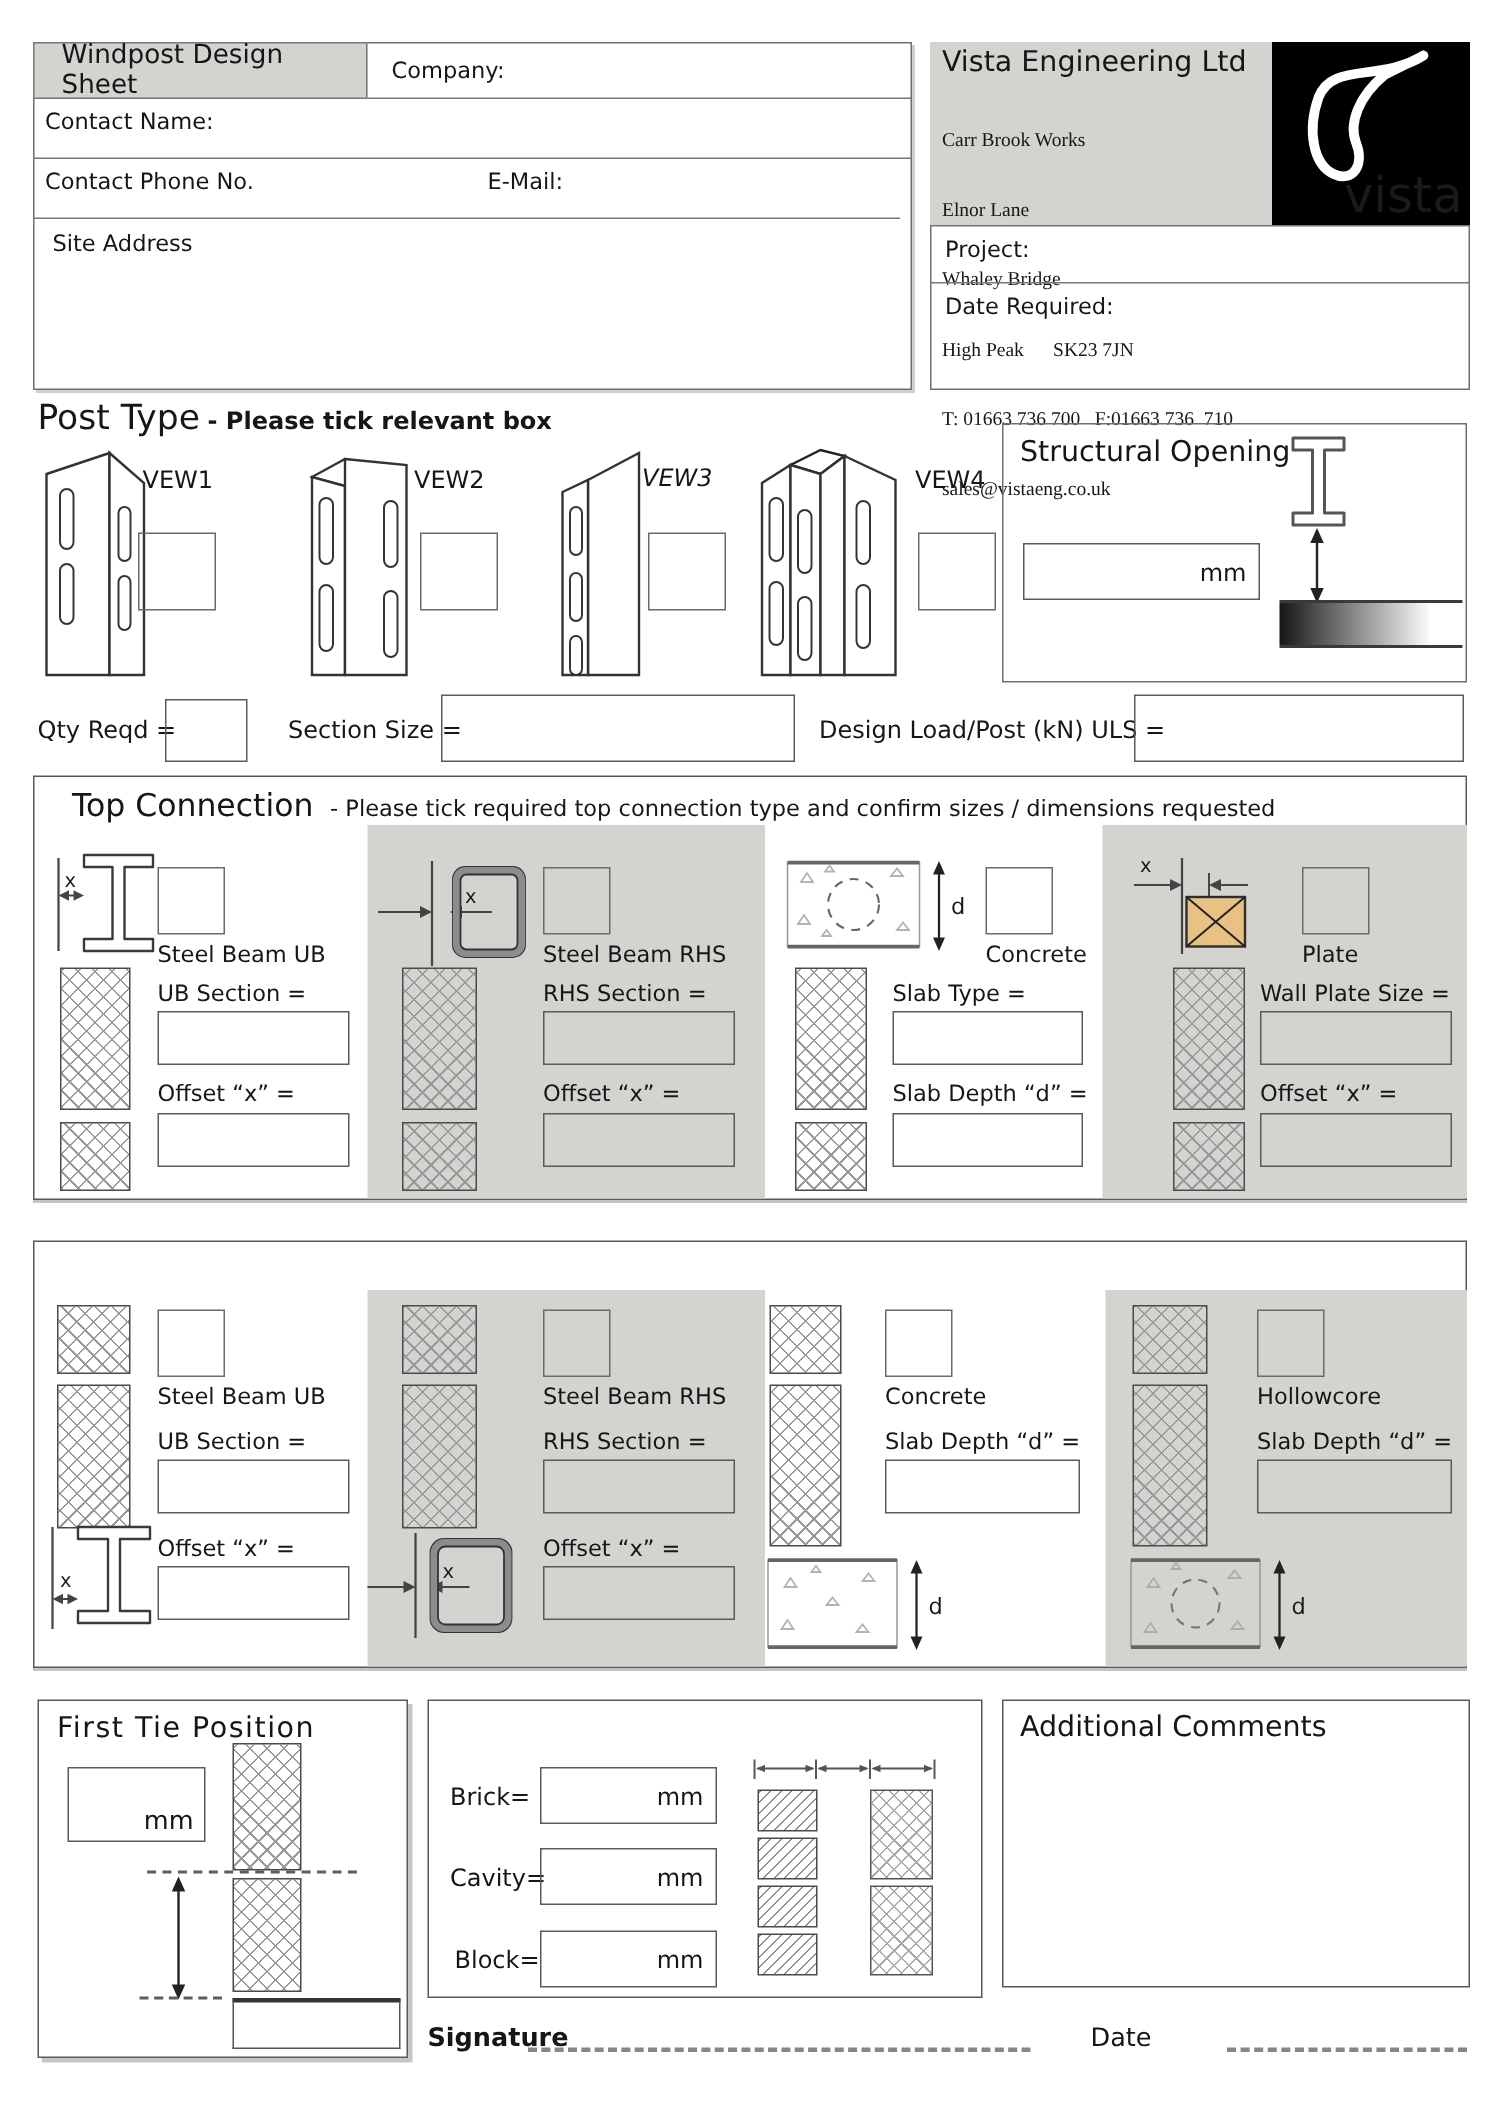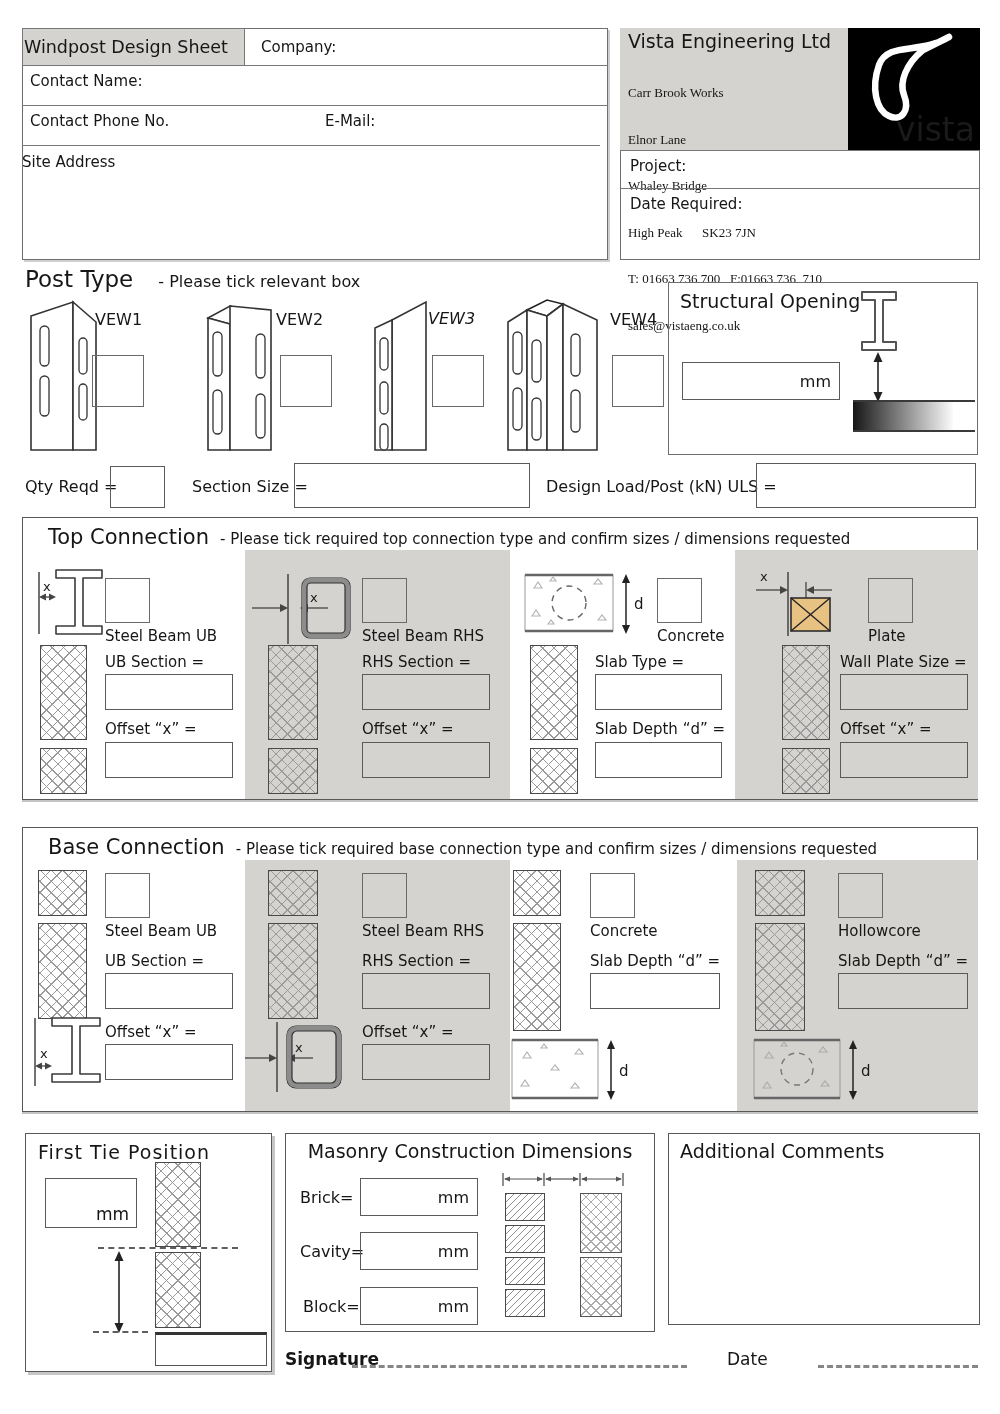--- a/index.html
+++ b/index.html
@@ -27,30 +27,30 @@
   .dashdot{border-top:2px dashed #5d5d5d;}
   .unitright{display:flex;align-items:center;justify-content:flex-end;padding-right:8px;}
   svg text{font-family:"DejaVu Sans","Liberation Sans",sans-serif;fill:#1a1a1a;}
 </style>
 </head>
 <body>
 
 <div class="page">
 
   <div class="abs bx" style="left:22px;top:28px;width:586px;height:232px;box-shadow:2px 2px 0 #cfcfcf;"></div>
-  <div class="abs gray" style="left:22px;top:28px;width:223px;height:38px;border:1.2px solid #777;display:flex;align-items:center;padding-left:1px;font-size:17.5px;">Windpost Design Sheet</div>
+  <div class="abs gray" style="left:22px;top:28px;width:223px;height:38px;border:1.2px solid #777;display:flex;align-items:center;padding-left:18px;font-size:17.5px;">Windpost Design Sheet</div>
   <div class="abs" style="left:245px;top:28px;width:363px;height:38px;border-bottom:1.2px solid #777;display:flex;align-items:center;padding-left:16px;">
       <span class="l15">Company:</span>
     </div>
   <div class="abs" style="left:22px;top:66px;width:586px;height:40px;border-bottom:1.2px solid #777;padding:5px 0 0 8px;"><span class="l15">Contact Name:</span></div>
   <div class="abs" style="left:22px;top:106px;width:578px;height:40px;border-bottom:1.2px solid #777;">
     <span class="abs l15" style="left:8px;top:6px;">Contact Phone No.</span>
     <span class="abs l15" style="left:303px;top:6px;">E-Mail:</span>
   </div>
-  <div class="abs" style="left:22px;top:146px;width:586px;height:114px;padding:6px 0 0 0;"><span class="l15">Site Address</span></div>
+  <div class="abs" style="left:22px;top:146px;width:586px;height:114px;padding:6px 0 0 13px;"><span class="l15">Site Address</span></div>
 
   <div class="abs bx" style="left:620px;top:28px;width:360px;height:232px;"></div>
   <div class="abs gray" style="left:620px;top:28px;width:360px;height:122px;">
     <div class="abs" style="left:8px;top:2px;font-size:19px;">Vista Engineering Ltd</div>
     <div class="abs serif" style="left:8px;top:26px;font-size:13px;line-height:15.5px;white-space:pre;">
       <div>Carr Brook Works</div>
       <div>Elnor Lane</div>
       <div>Whaley Bridge</div>
       <div>High Peak      SK23 7JN</div>
       <div>T: 01663 736 700   F:01663 736  710</div>
@@ -61,21 +61,21 @@
     <svg width="132" height="122" viewBox="0 0 132 122">
       <path d="M101,9 C72,27 40,13 31,37 C23,60 28,82 41,88 C54,94 62,82 56,67 C51,54 58,36 75,22 L101,9" fill="none" stroke="#ffffff" stroke-width="6.5" stroke-linecap="round" stroke-linejoin="round"></path>
       <text x="127" y="113" text-anchor="end" font-size="33" fill="#f2c200">vista</text>
     </svg>
   </div>
   <div class="abs" style="left:620px;top:150px;width:360px;height:38px;border-top:1.2px solid #777;padding:5px 0 0 10px;"><span class="l15">Project:</span></div>
   <div class="abs" style="left:620px;top:188px;width:360px;height:38px;border-top:1.2px solid #777;padding:5px 0 0 10px;"><span class="l15">Date Required:</span></div>
 
   <div class="abs" style="left:25px;top:266px;">
     <span class="t23">Post Type</span>
-    <span class="l16" style="margin-left:20px;">- Please tick relevant box</span>
+    <span class="l16" style="margin-left:0;font-weight:bold;">- Please tick relevant box</span>
   </div>
 
   <svg class="abs" style="left:28px;top:298px;" width="72" height="154" viewBox="0 0 72 154">
     <polygon points="3,18 45,4 45,152 3,152" fill="#fff" stroke="#333" stroke-width="1.6"></polygon>
     <polygon points="45,4 68,24 68,152 45,152" fill="#fff" stroke="#333" stroke-width="1.6"></polygon>
     <rect x="12" y="28" width="9" height="40" rx="4.5" fill="#fff" stroke="#333" stroke-width="1.3"></rect>
     <rect x="12" y="78" width="9" height="40" rx="4.5" fill="#fff" stroke="#333" stroke-width="1.3"></rect>
     <rect x="51" y="40" width="8" height="36" rx="4" fill="#fff" stroke="#333" stroke-width="1.3"></rect>
     <rect x="51" y="86" width="8" height="36" rx="4" fill="#fff" stroke="#333" stroke-width="1.3"></rect>
   </svg>
@@ -231,24 +231,20 @@
   <div class="abs cb" style="left:868px;top:578px;width:45px;height:45px;"></div>
   <span class="abs l15" style="left:868px;top:627px;">Plate</span>
   <span class="abs l15" style="left:840px;top:653px;">Wall Plate Size =</span>
   <div class="abs inp" style="left:840px;top:674px;width:128px;height:36px;"></div>
   <span class="abs l15" style="left:840px;top:720px;">Offset “x” =</span>
   <div class="abs inp" style="left:840px;top:742px;width:128px;height:36px;"></div>
 
   <div class="abs bx2" style="left:22px;top:827px;width:956px;height:285px;box-shadow:0 2px 0 #c4c4c4;"></div>
   <div class="abs gray" style="left:245px;top:860px;width:265px;height:250.5px;"></div>
   <div class="abs gray" style="left:737px;top:860px;width:241px;height:250.5px;"></div>
-  <div class="abs" style="left:48px;top:835px;">
-    <span class="t21">Base Connection</span>
-    <span class="l15" style="margin-left:6px;">- Please tick required base connection type and confirm sizes / dimensions requested</span>
-  </div>
 
   <div class="abs hatch" style="left:38px;top:870px;width:49px;height:46px;"></div>
   <div class="abs hatch" style="left:38px;top:923px;width:49px;height:96px;"></div>
   <svg class="abs" style="left:28px;top:1016px;" width="78" height="72" viewBox="0 0 78 72">
     <line x1="7" y1="2" x2="7" y2="70" stroke="#444" stroke-width="1.5"></line>
     <text x="12" y="42" font-size="13">x</text>
     <line x1="9" y1="50" x2="22" y2="50" stroke="#444" stroke-width="1.3"></line>
     <polygon points="7,50 14,46.5 14,53.5" fill="#444"></polygon>
     <polygon points="24,50 17,46.5 17,53.5" fill="#444"></polygon>
     <path d="M24,2 H72 V10 H52 V58 H72 V66 H24 V58 H44 V10 H24 Z" fill="#fff" stroke="#3a3a3a" stroke-width="1.6" stroke-linejoin="round"></path>
@@ -334,21 +330,20 @@
   <div class="abs hatch" style="left:155px;top:1252px;width:46px;height:76px;"></div>
   <svg class="abs" style="left:108px;top:1250px;" width="22" height="84" viewBox="0 0 22 84">
     <line x1="11" y1="7" x2="11" y2="77" stroke="#222" stroke-width="1.6"></line>
     <polygon points="11,1 6.5,11 15.5,11" fill="#222"></polygon>
     <polygon points="11,83 6.5,73 15.5,73" fill="#222"></polygon>
   </svg>
   <div class="abs dashdot" style="left:93px;top:1331px;width:55px;height:0;"></div>
   <div class="abs" style="left:155px;top:1332px;width:112px;height:34px;border:1.4px solid #555;border-top:3px solid #333;background:#fff;"></div>
 
   <div class="abs bx2" style="left:285px;top:1133px;width:370px;height:199px;"></div>
-  <div class="abs t19" style="left:285px;top:1140px;width:370px;text-align:center;">Masonry Construction Dimensions</div>
   <span class="abs l16" style="left:300px;top:1188px;">Brick=</span>
   <div class="abs inp unitright l16" style="left:360px;top:1178px;width:118px;height:38px;">
       <span>mm</span>
     </div>
   <span class="abs l16" style="left:300px;top:1242px;">Cavity=</span>
   <div class="abs inp unitright l16" style="left:360px;top:1232px;width:118px;height:38px;">
       <span>mm</span>
     </div>
   <span class="abs l16" style="left:303px;top:1297px;">Block=</span>
   <div class="abs inp unitright l16" style="left:360px;top:1287px;width:118px;height:38px;">

